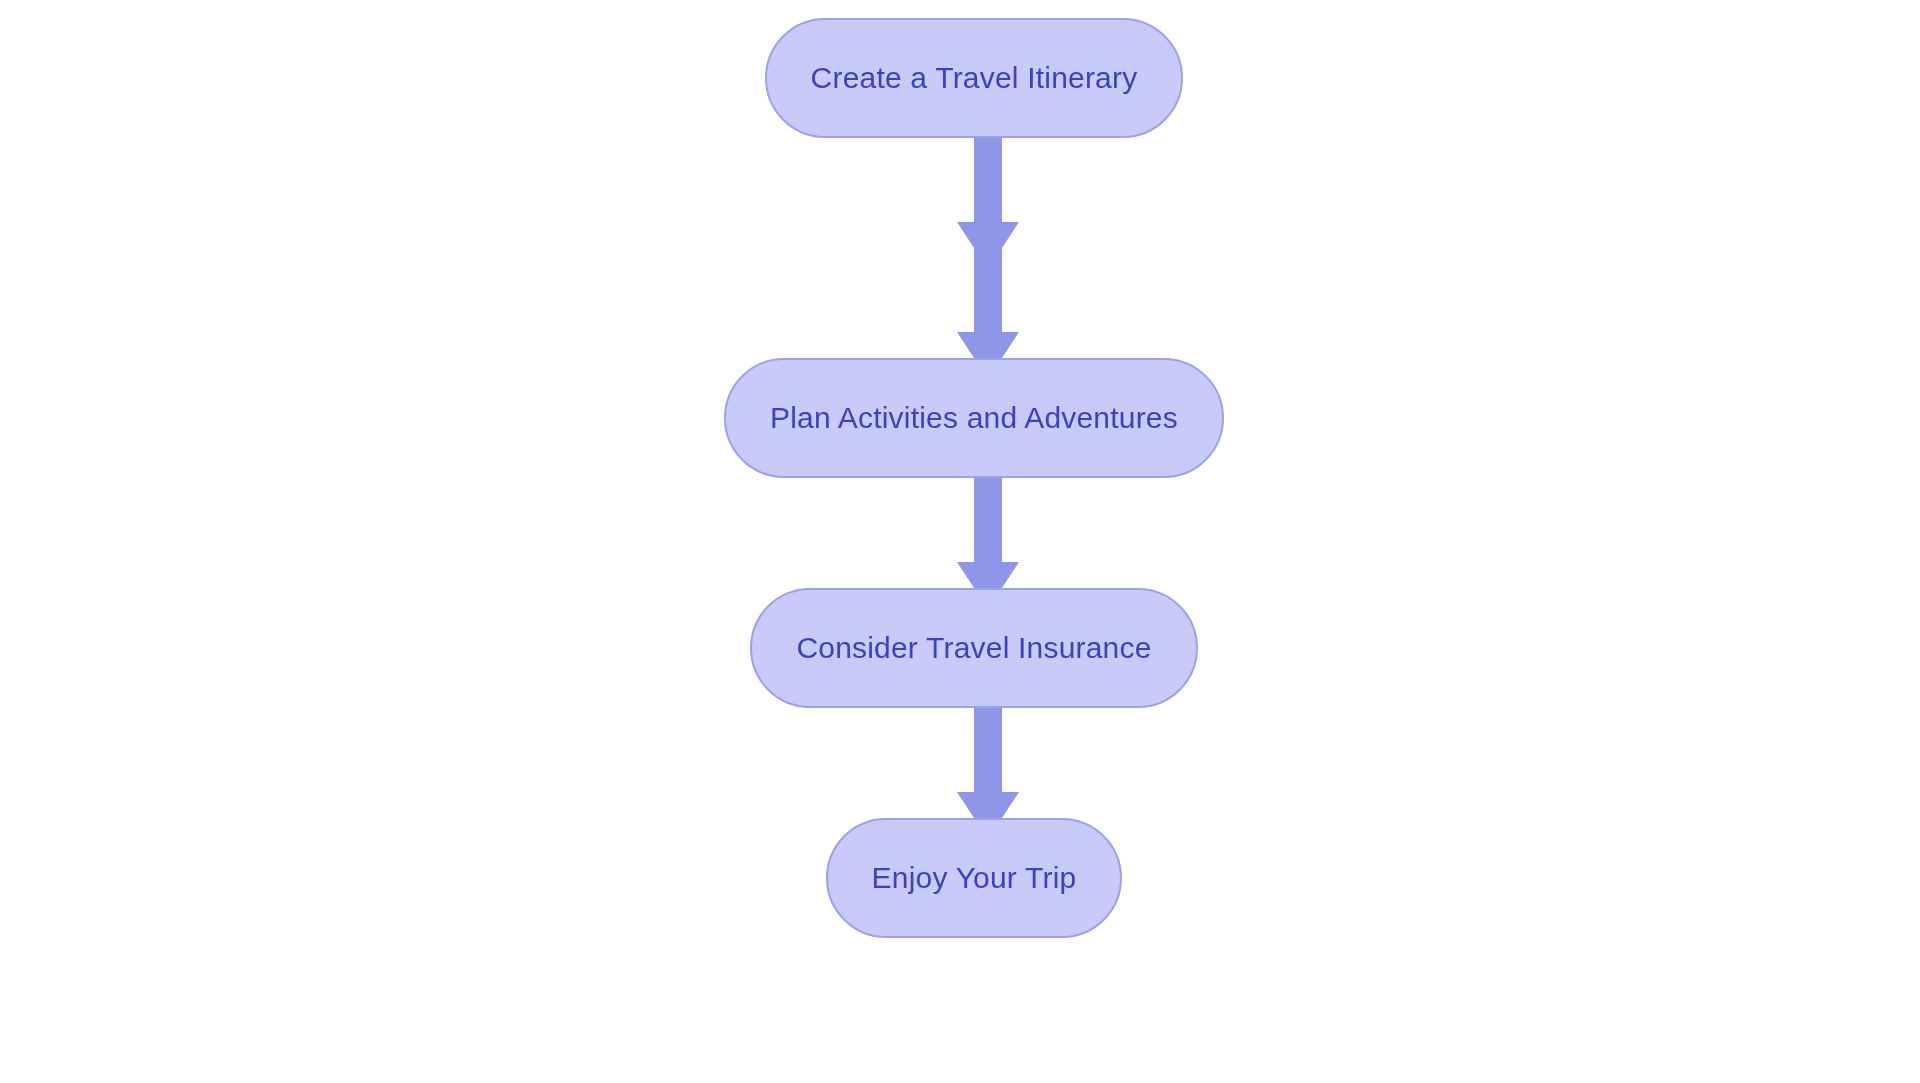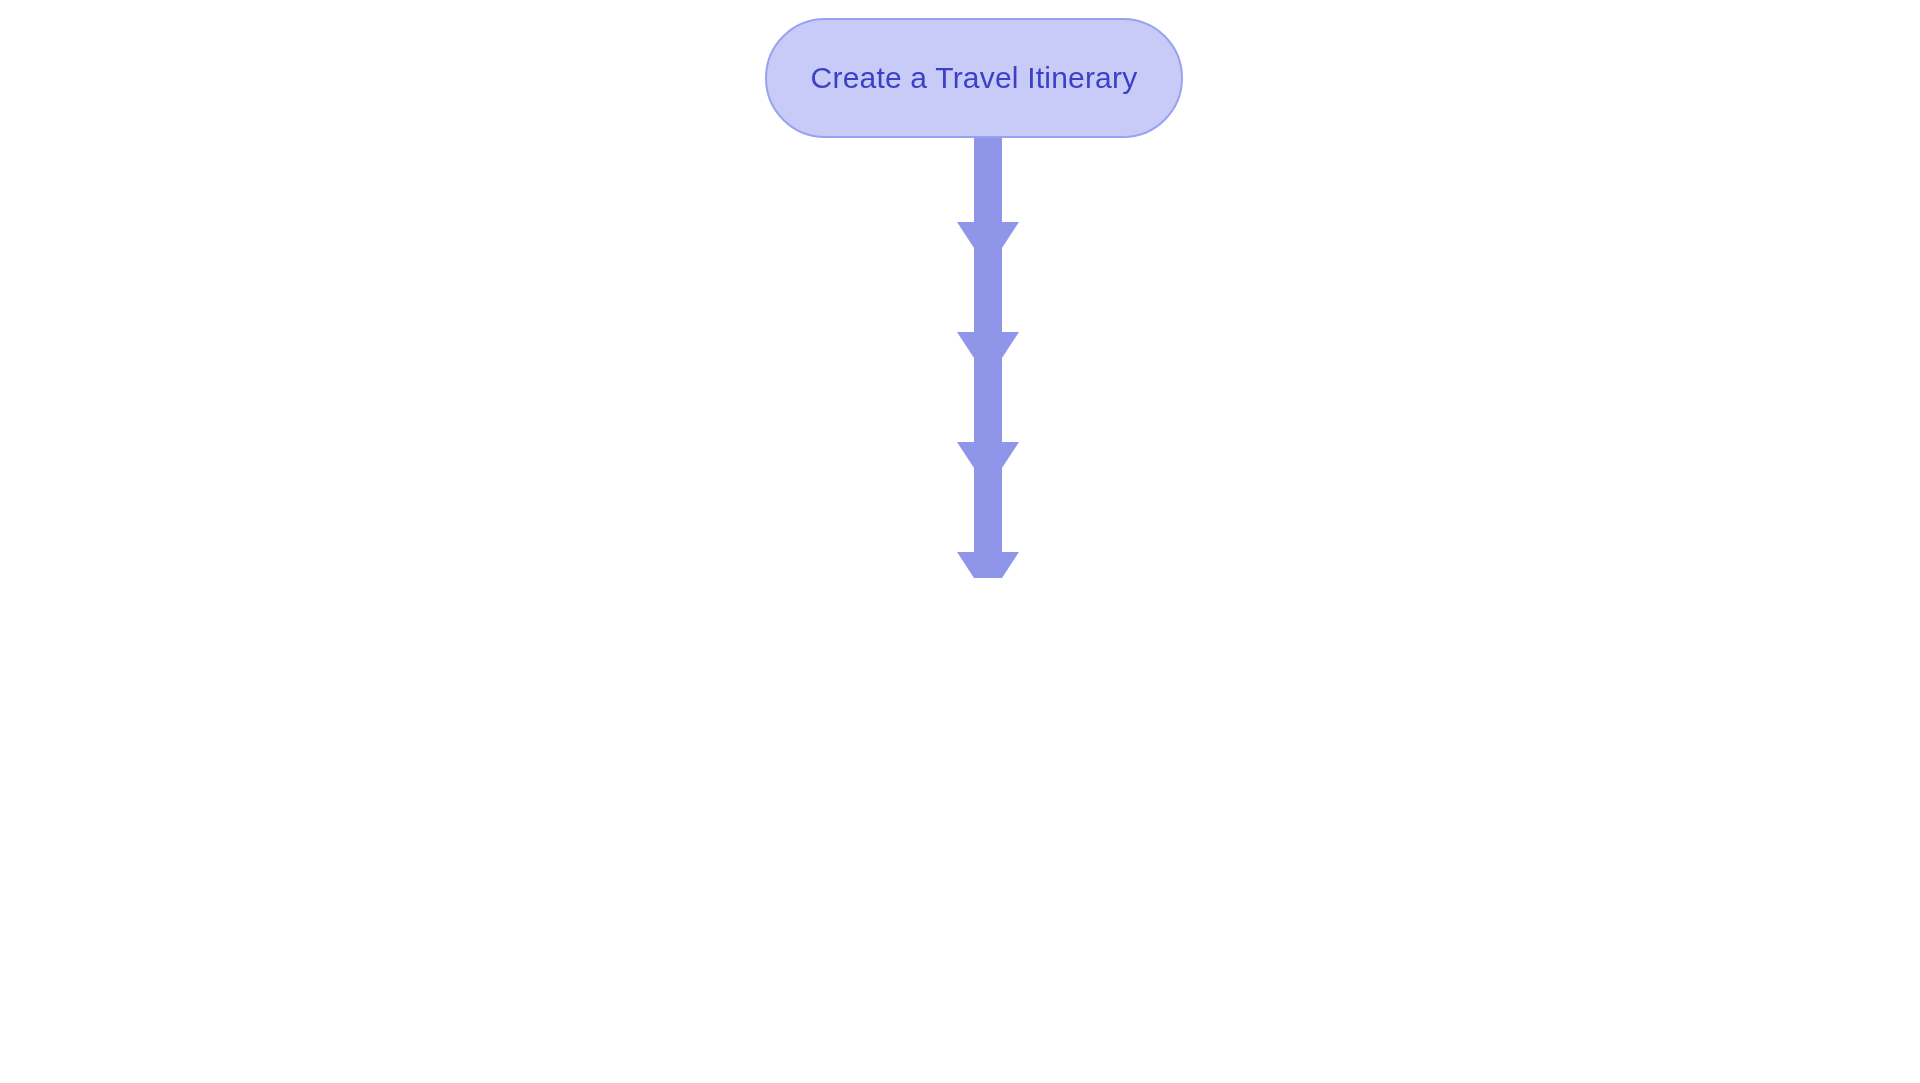--- a/index.html
+++ b/index.html
@@ -78,27 +78,30 @@
       <div class="shaft"></div>
       <div class="head"></div>
     </div>
 
 
     <div class="connector">
       <div class="shaft"></div>
       <div class="head"></div>
     </div>
 
+    <div class="node">Plan Activities and Adventures</div>
 
     <div class="connector">
       <div class="shaft"></div>
       <div class="head"></div>
     </div>
 
+    <div class="node">Consider Travel Insurance</div>
 
     <div class="connector">
       <div class="shaft"></div>
       <div class="head"></div>
     </div>
 
+    <div class="node">Enjoy Your Trip</div>
 
   </div>
 </div>
 
 </body></html>

